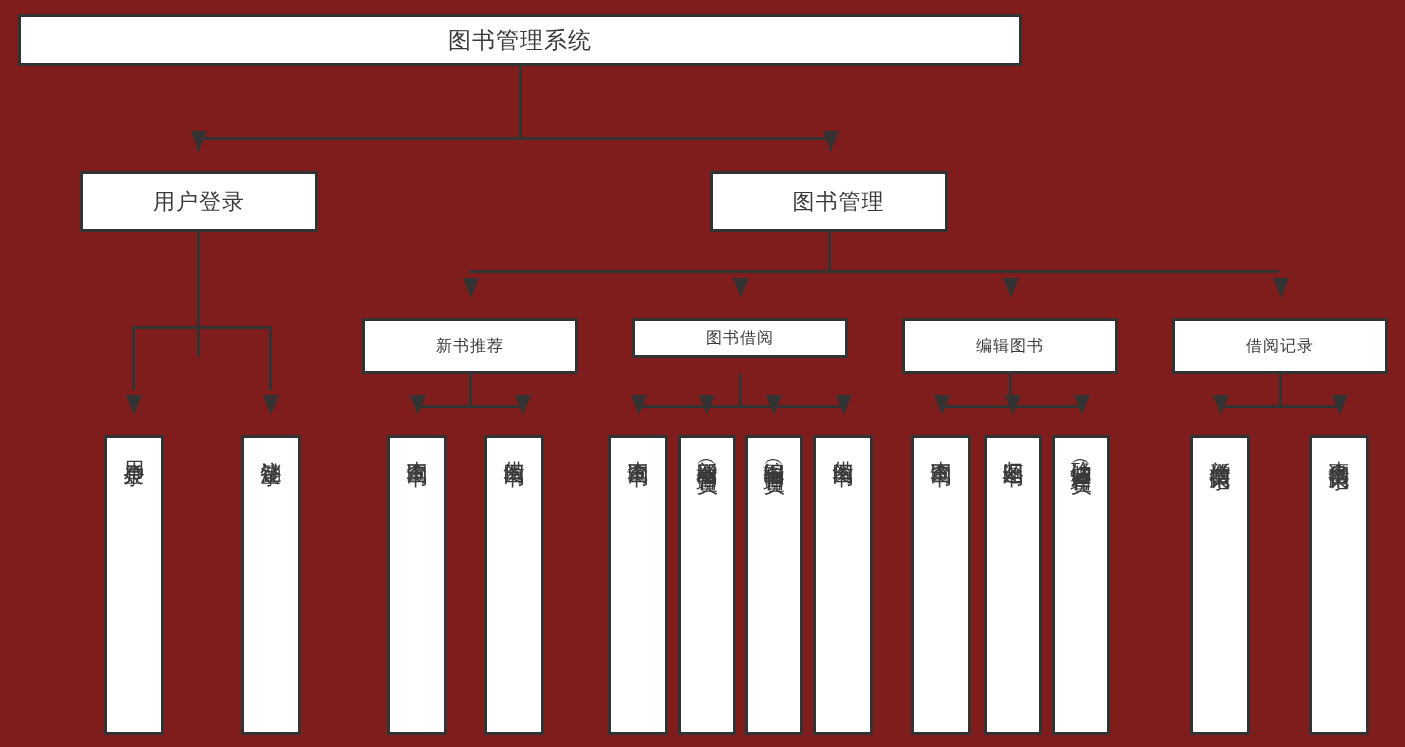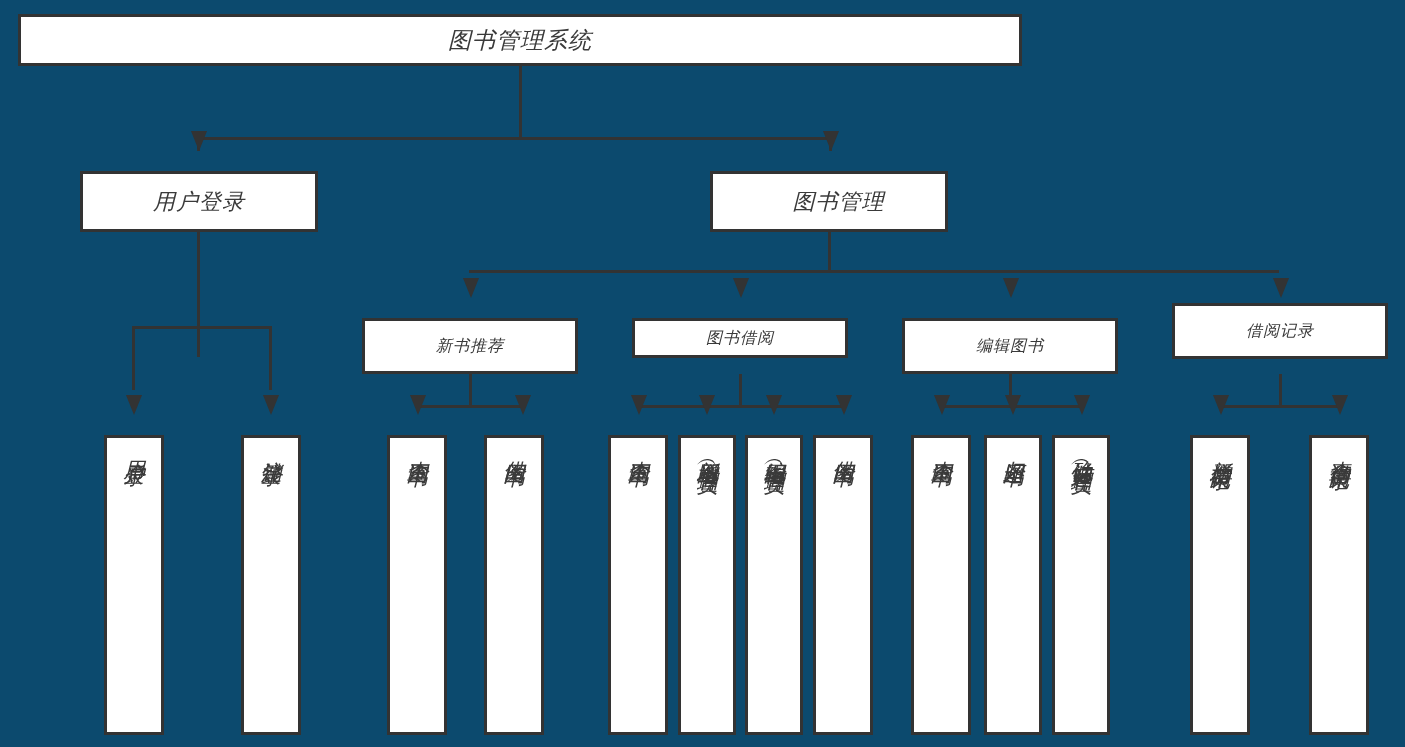--- a/index.html
+++ b/index.html
@@ -7,23 +7,22 @@
     padding: 0;
     background: #ffffff;
   }
   body {
     font-family: "Liberation Sans", "DejaVu Sans", sans-serif;
   }
   #canvas {
     position: relative;
     width: 1405px;
     height: 747px;
-    background: #0c4a6e;
+    background: #7f1d1d;
     overflow: hidden;
-    font-style: italic;
   }
   
   .node {
     position: absolute;
     box-sizing: border-box;
     border: 3px solid #333333;
     background: #ffffff;
     display: flex;
     align-items: center;
     justify-content: center;
@@ -115,21 +114,21 @@
   <div id="level3-nodes">
       <div class="node level3" style="left: 362px; top: 318px; width: 216px; height: 56px;">
         <span class="label">新书推荐</span>
       </div>
       <div class="node level3" style="left: 632px; top: 318px; width: 216px; height: 40px;">
         <span class="label">图书借阅</span>
       </div>
       <div class="node level3" style="left: 902px; top: 318px; width: 216px; height: 56px;">
         <span class="label">编辑图书</span>
       </div>
-      <div class="node level3" style="left: 1172px; top: 303px; width: 216px; height: 56px;">
+      <div class="node level3" style="left: 1172px; top: 318px; width: 216px; height: 56px;">
         <span class="label">借阅记录</span>
       </div>
     </div>
 
   <div class="vline" style="left: 469px; top: 374px; height: 32px;"></div>
   <div class="hline" style="left: 416px; top: 405px; width: 106px;"></div>
   <div class="vline" style="left: 739px; top: 374px; height: 32px;"></div>
   <div class="hline" style="left: 637px; top: 405px; width: 206px;"></div>
   <div class="vline" style="left: 1009px; top: 374px; height: 32px;"></div>
   <div class="hline" style="left: 940px; top: 405px; width: 141px;"></div>

